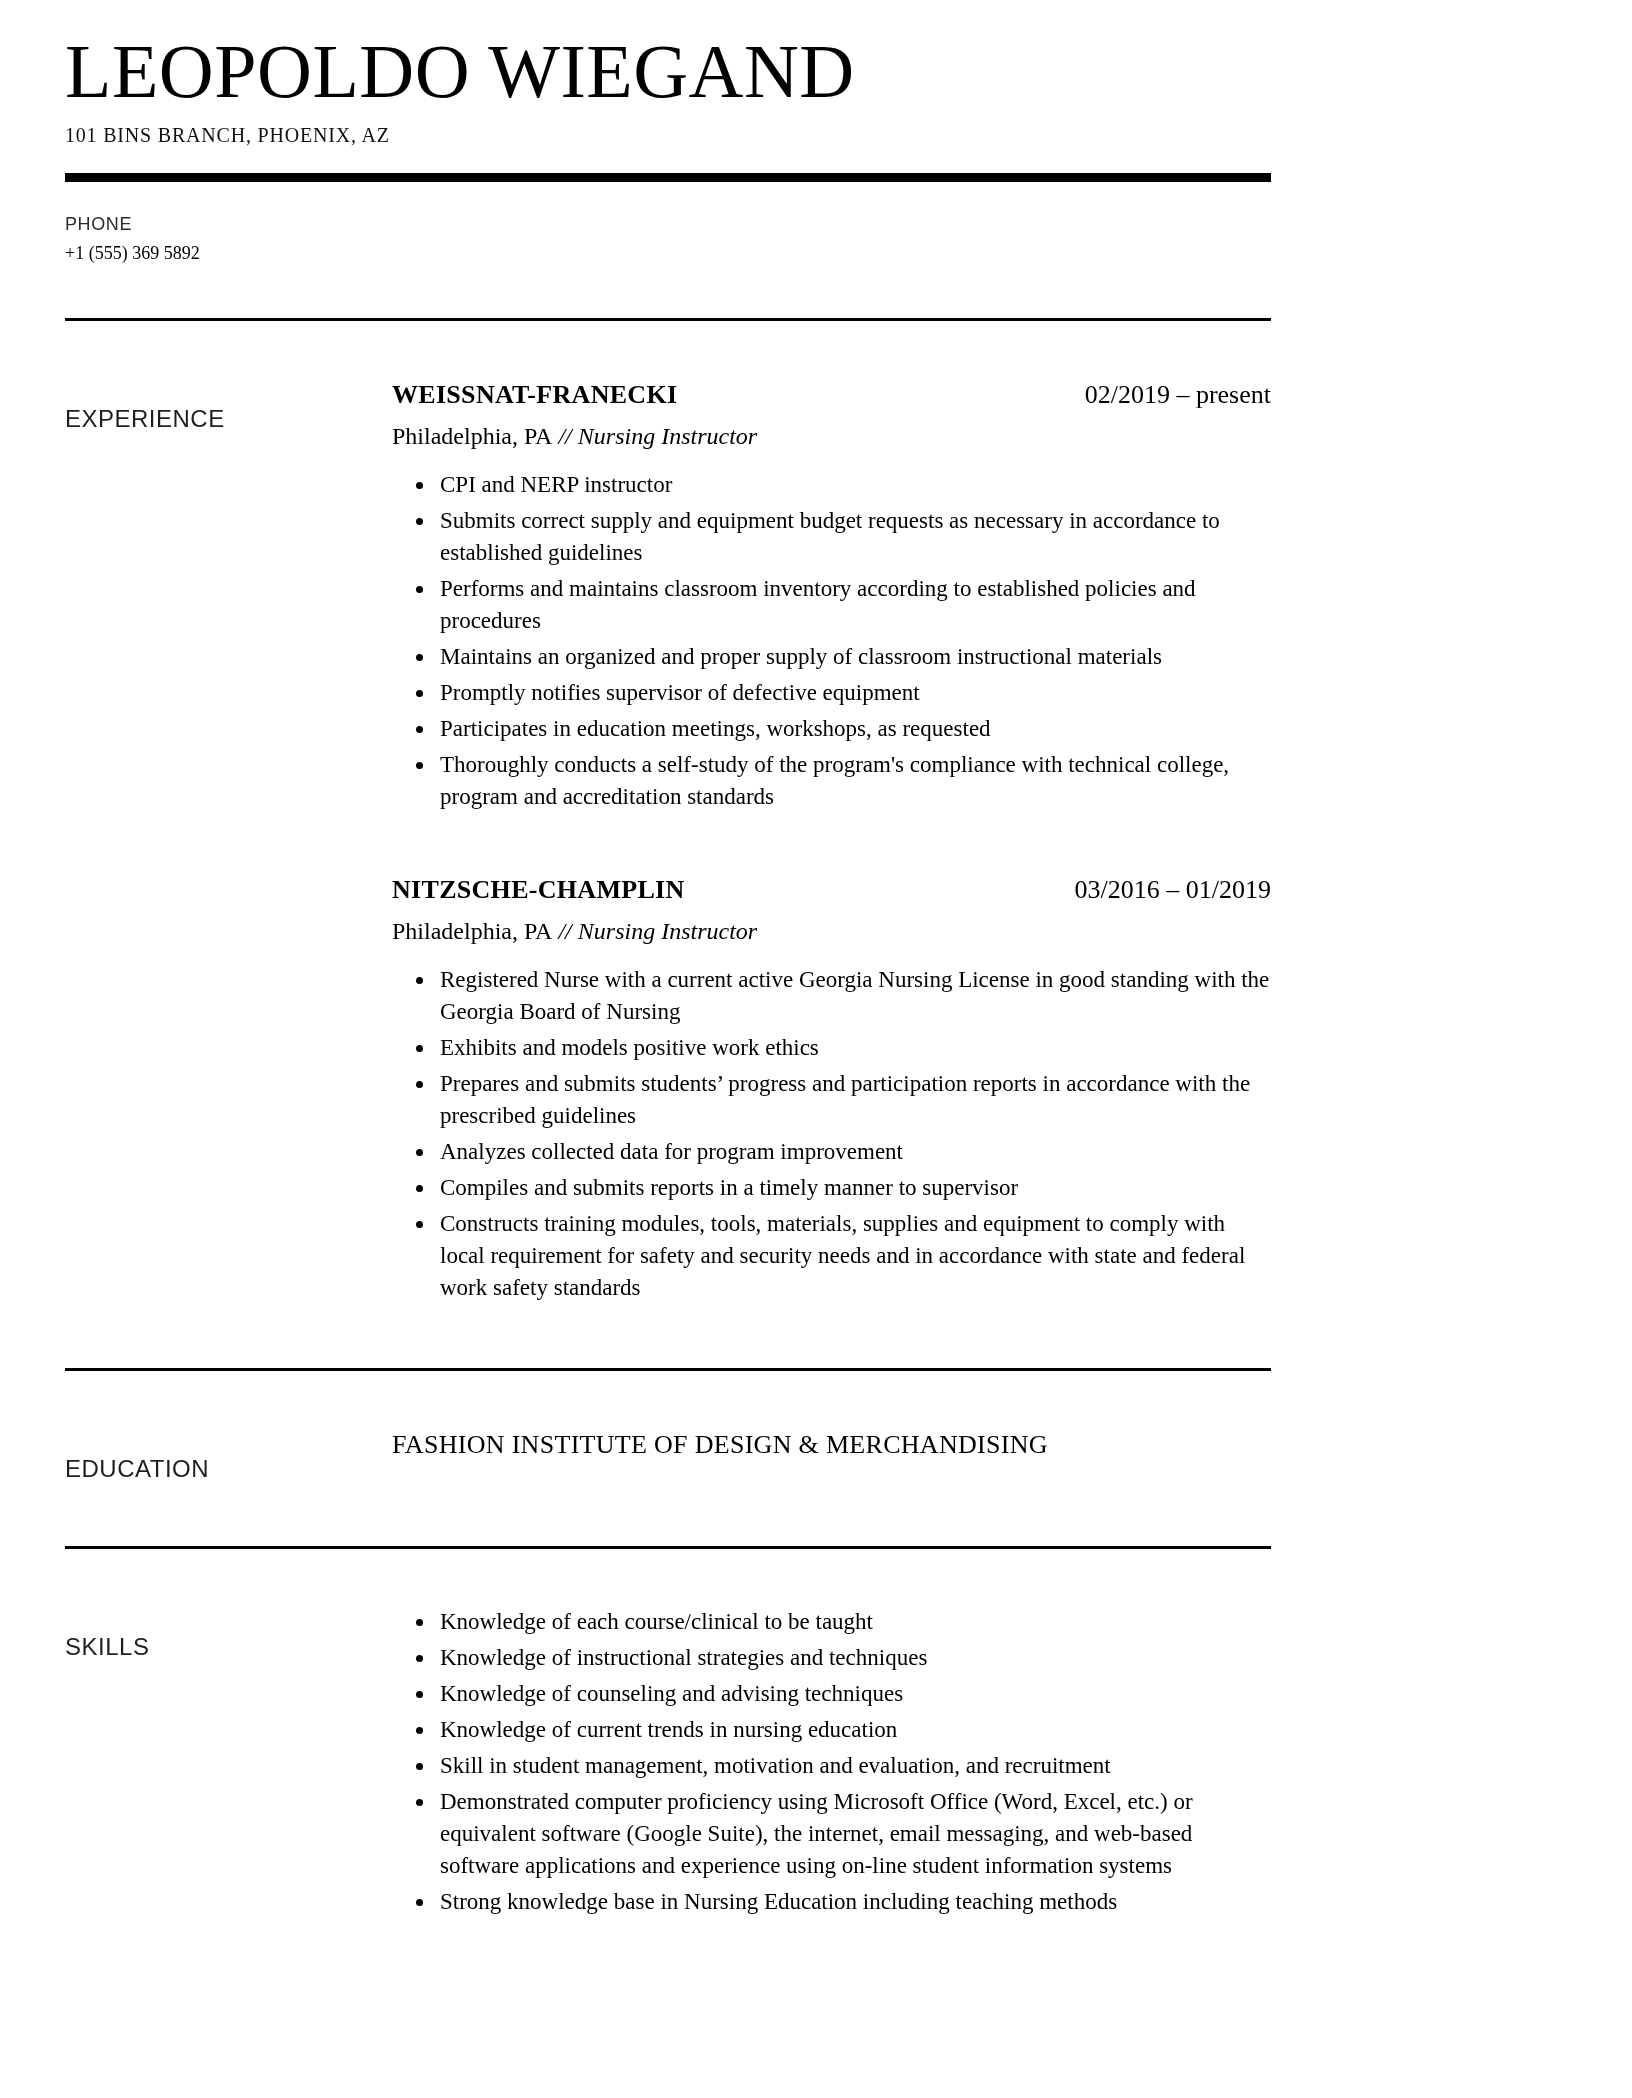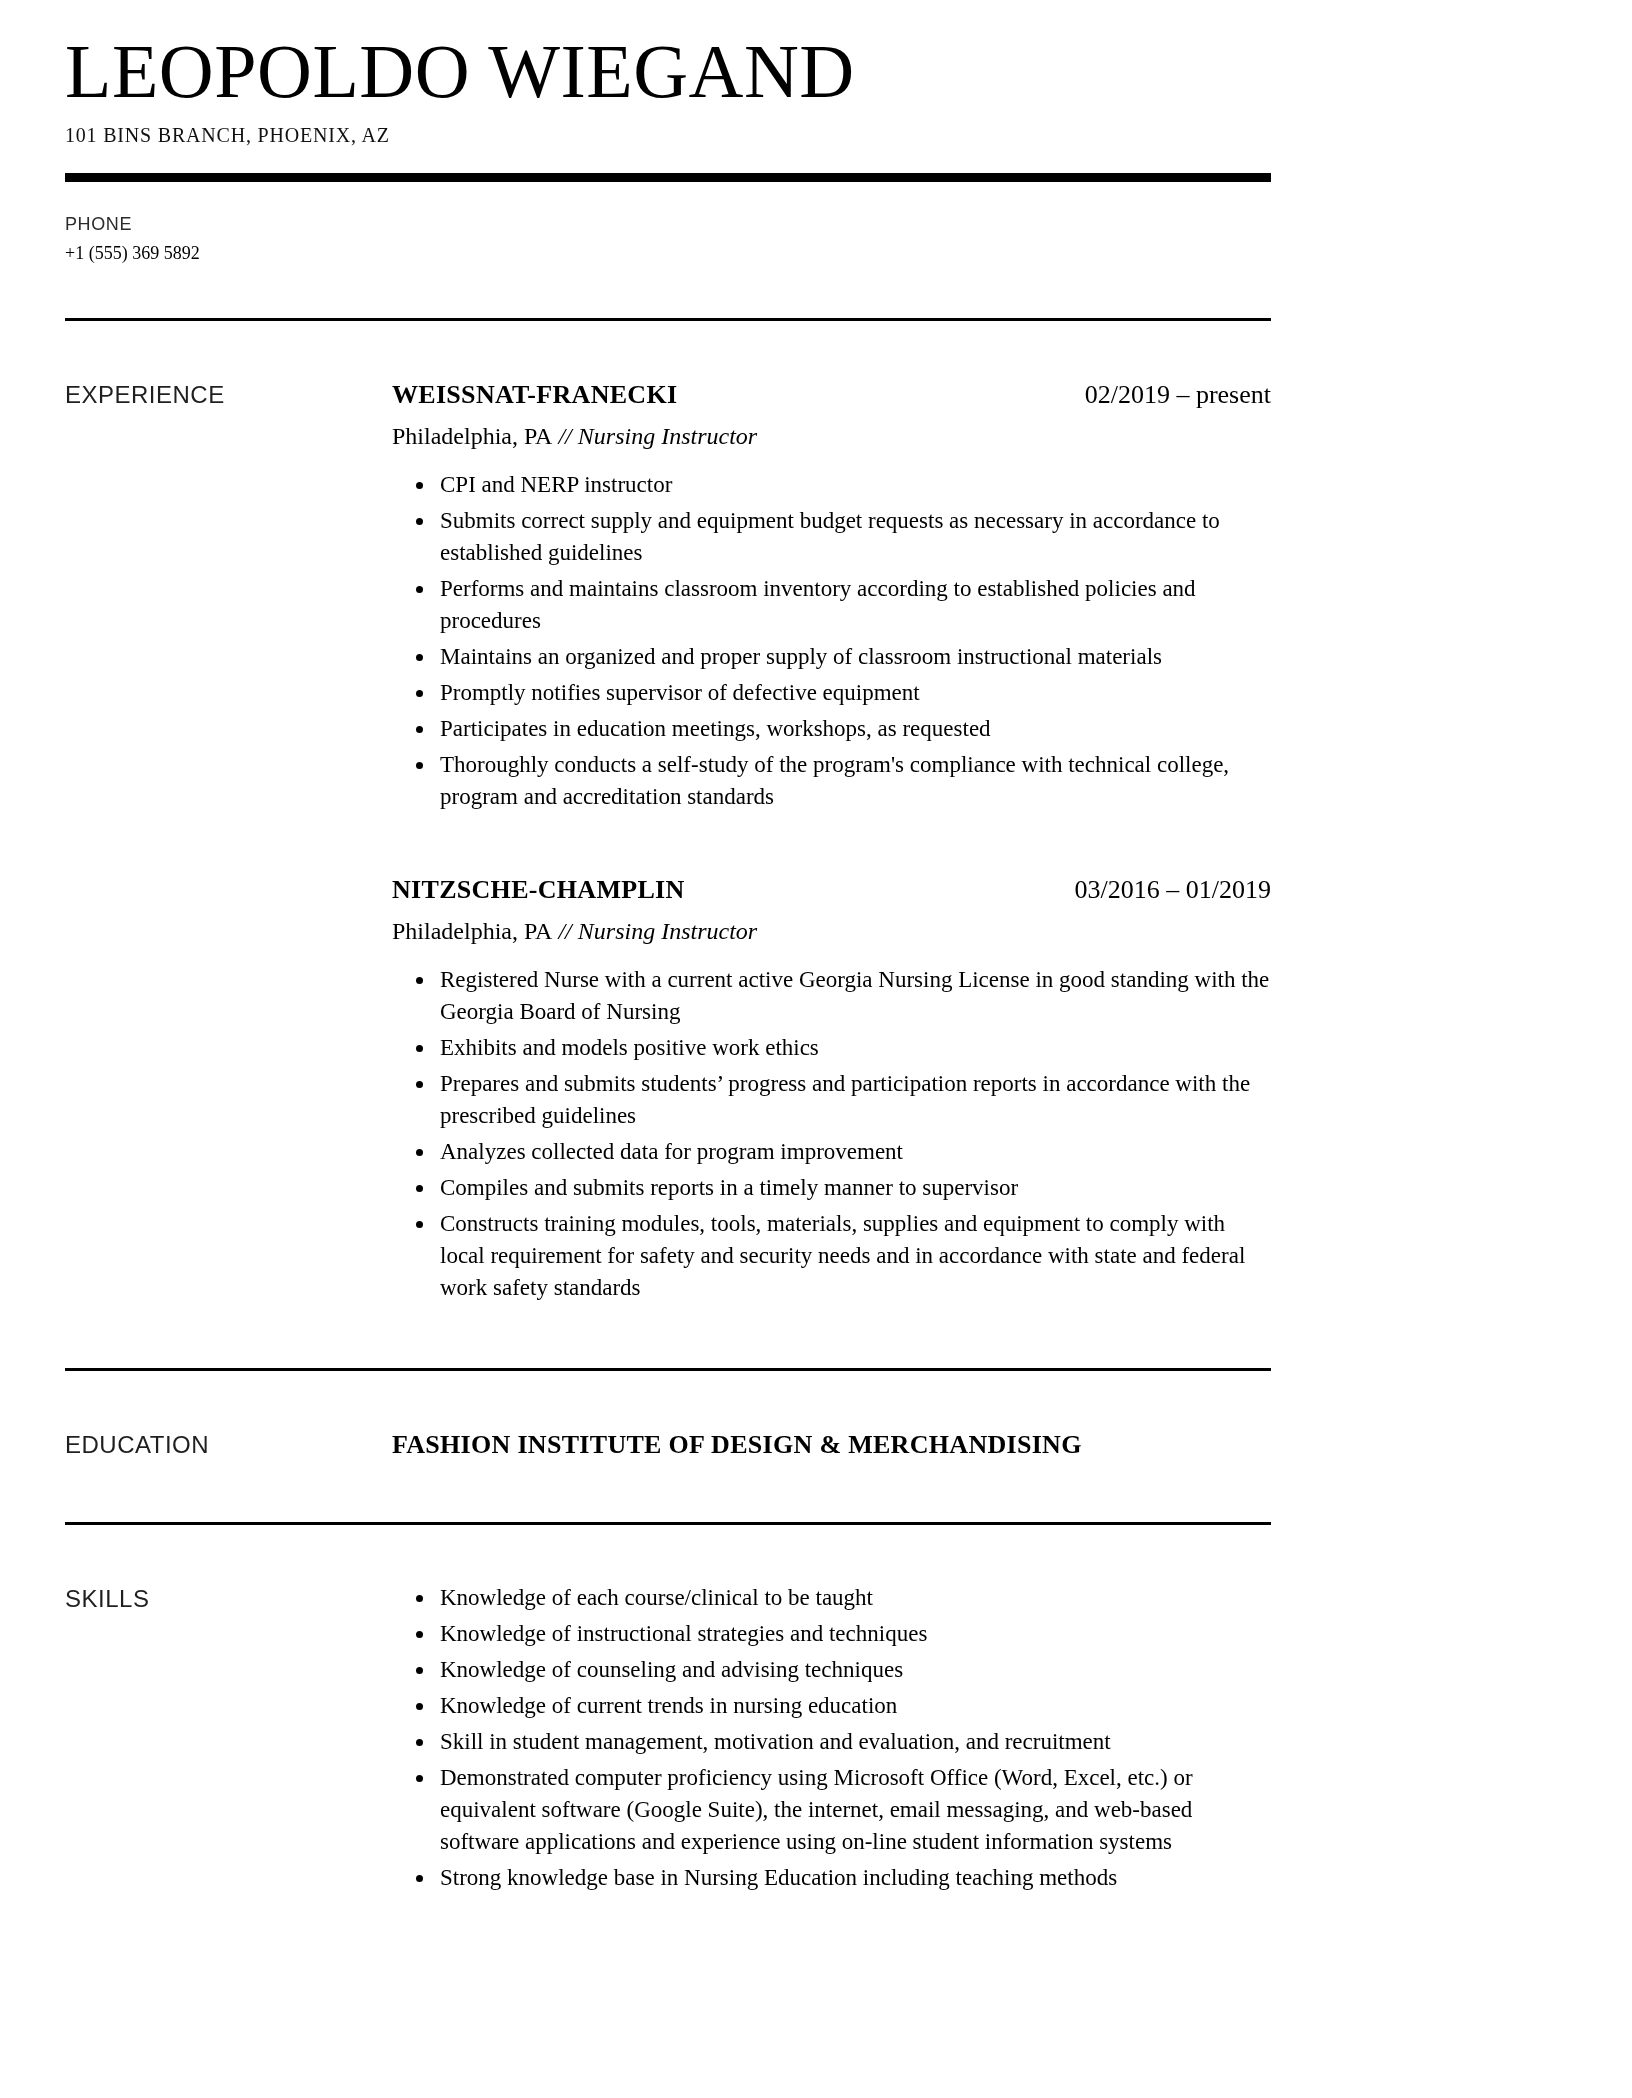--- a/index.html
+++ b/index.html
@@ -64,20 +64,21 @@
   
   .section { display: flex; padding-top: 57px; }
   .section-label {
     width: 327px;
     flex-shrink: 0;
     font-family: "Liberation Sans", sans-serif;
     font-size: 24px;
     letter-spacing: 0.5px;
     color: #1f1f1f;
     line-height: 34px;
+    margin-top: 24px;
   }
   .section-content { flex: 1; min-width: 0; }
 
   
   .job-header {
     display: flex;
     justify-content: space-between;
     align-items: baseline;
     line-height: 34px;
   }
@@ -105,21 +106,21 @@
     font-size: 23px;
     line-height: 32px;
     margin-bottom: 4px;
     padding-left: 4px;
   }
   ul.bullets.flush { margin-top: 0; }
 
   
   .school {
     font-size: 26px;
-    font-weight: 700;
+    font-weight: 400;
     line-height: 34px;
     letter-spacing: 0.3px;
   }
   .degree {
     margin-top: 8px;
     font-size: 24px;
     font-style: italic;
     line-height: 33px;
   }
 </style>

